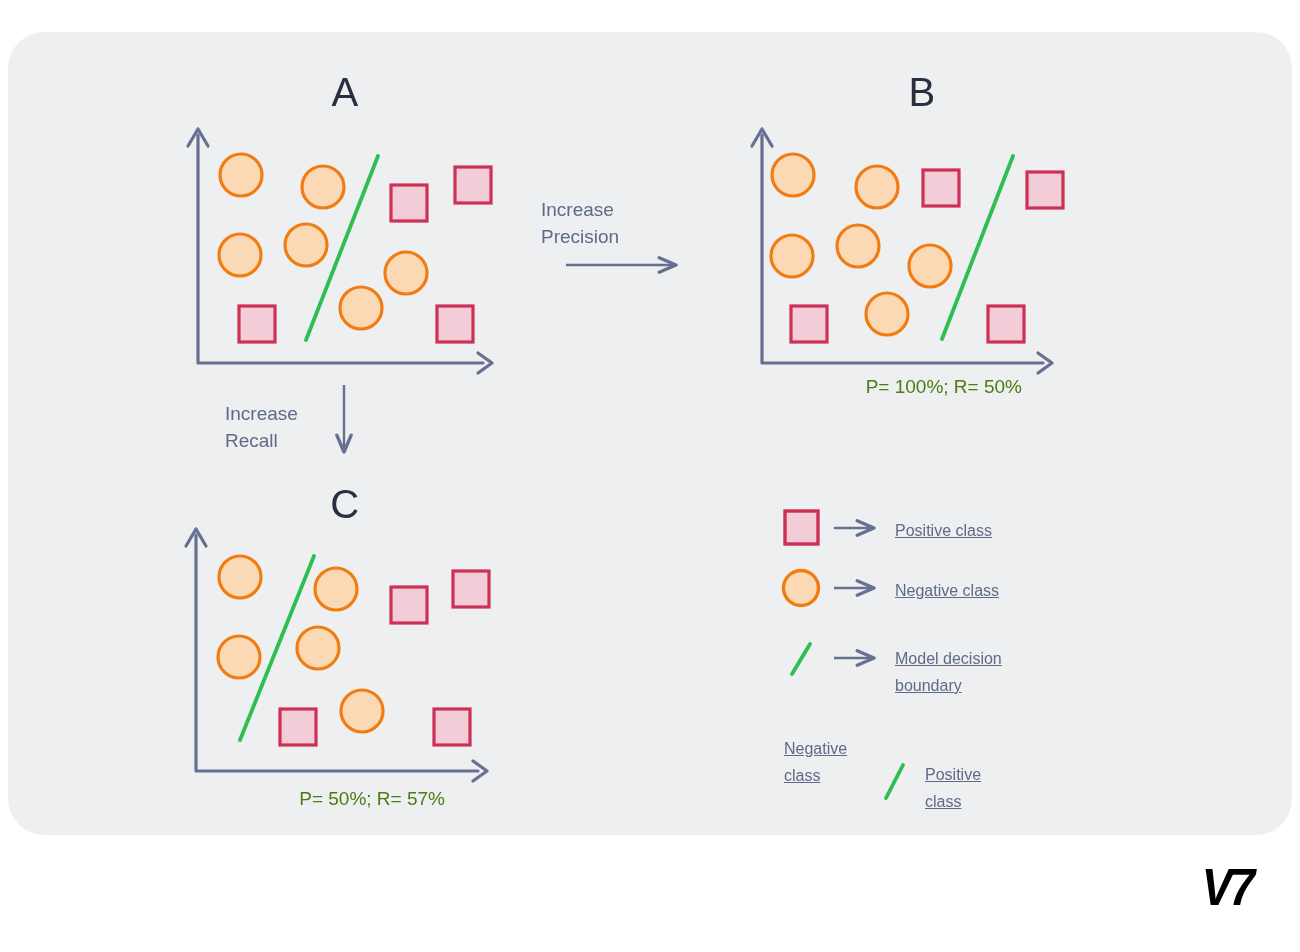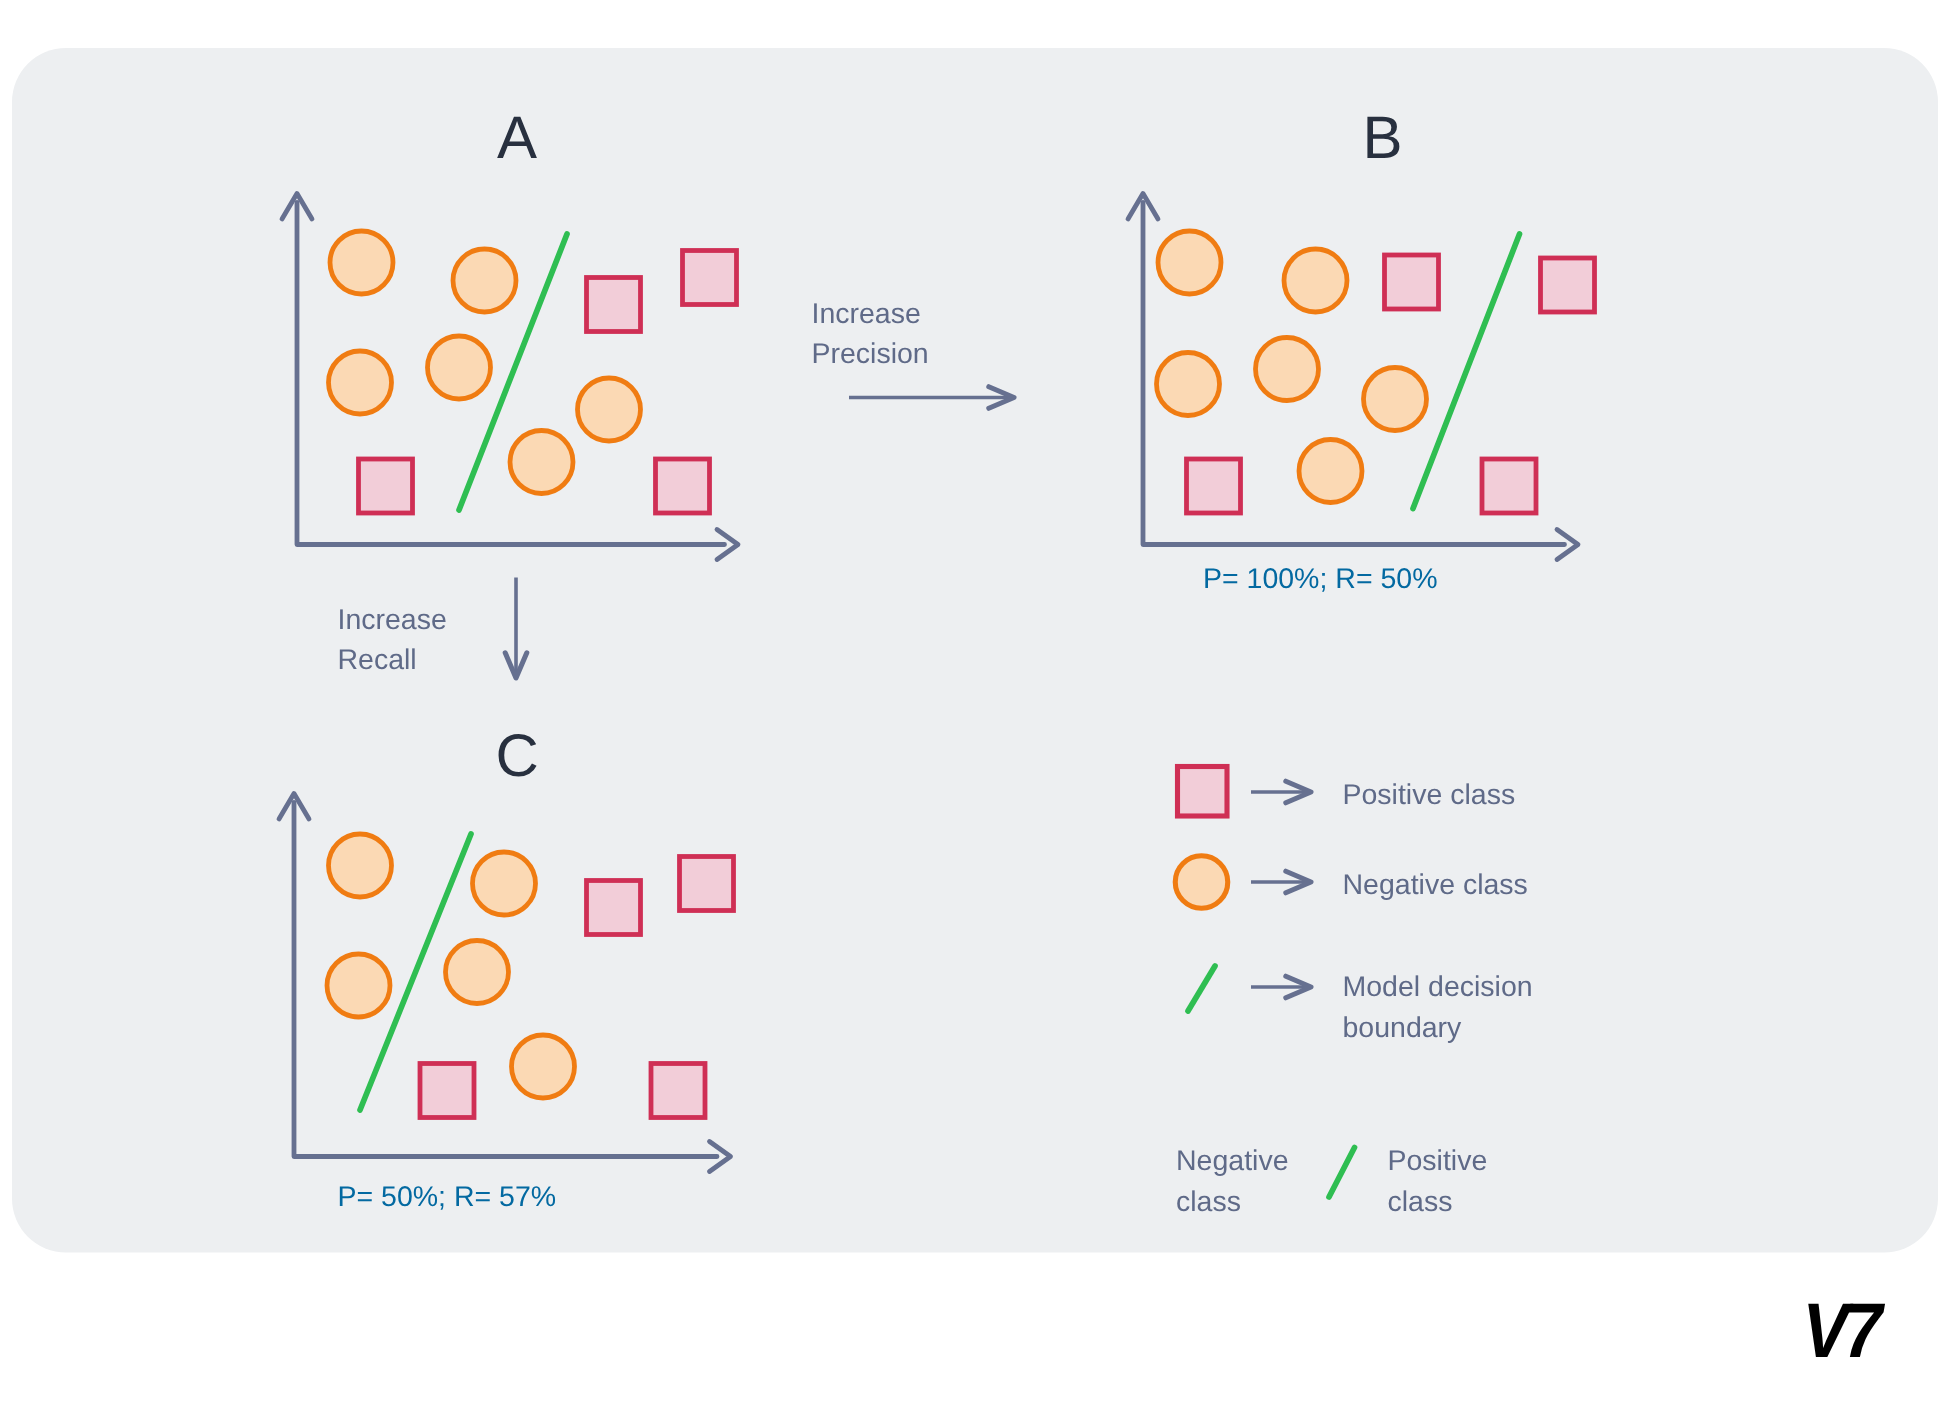--- a/index.html
+++ b/index.html
@@ -34,38 +34,39 @@
     font-size: 40px;
     font-weight: 400;
     color: #28303f;
     letter-spacing: 0.5px;
     text-align: center;
     width: 60px;
   }
   .panel-caption {
     position: absolute;
     font-size: 19px;
-    color: #0369a1;
-    text-align: left;
+    color: #4d7c0f;
+    text-align: right;
     white-space: nowrap;
   }
   .flow-label {
     position: absolute;
     font-size: 19px;
     color: #5f6a88;
     line-height: 27px;
     text-align: left;
     white-space: pre-line;
   }
   .legend-text {
     position: absolute;
-    font-size: 19px;
+    font-size: 16px;
     color: #5f6a88;
     line-height: 27px;
     white-space: pre-line;
+    text-decoration: underline;
   }
   .logo {
     position: absolute;
     right: 48px;
     bottom: 38px;
     font-size: 46px;
     font-weight: 800;
     font-style: italic;
     color: #000000;
     letter-spacing: -3px;
@@ -90,21 +91,21 @@
 
   <div class="flow-label" style="left:541px; top:196px; width:150px;">Increase
 Precision</div>
   <div class="flow-label" style="left:225px; top:400px; width:120px;">Increase
 Recall</div>
 
   <div class="legend-text" style="left:895px; top:517px;">Positive class</div>
   <div class="legend-text" style="left:895px; top:577px;">Negative class</div>
   <div class="legend-text" style="left:895px; top:645px;">Model decision
 boundary</div>
-  <div class="legend-text" style="left:784px; top:761px;">Negative
+  <div class="legend-text" style="left:784px; top:735px;">Negative
 class</div>
   <div class="legend-text" style="left:925px; top:761px;">Positive
 class</div>
 
   <svg id="vector-layer" width="1300" height="952" viewBox="0 0 1300 952" style="position:absolute; left:0; top:0;">
     <defs>
       <marker id="ah" markerWidth="10" markerHeight="10" refX="8" refY="4" orient="auto" markerUnits="strokeWidth">
         <path d="M1,1 L8,4 L1,7" fill="none" stroke="#667090" stroke-width="1.4" stroke-linecap="round" stroke-linejoin="round"></path>
       </marker>
       <marker id="ah-axis" markerWidth="10" markerHeight="10" refX="7.5" refY="4" orient="auto" markerUnits="strokeWidth">

